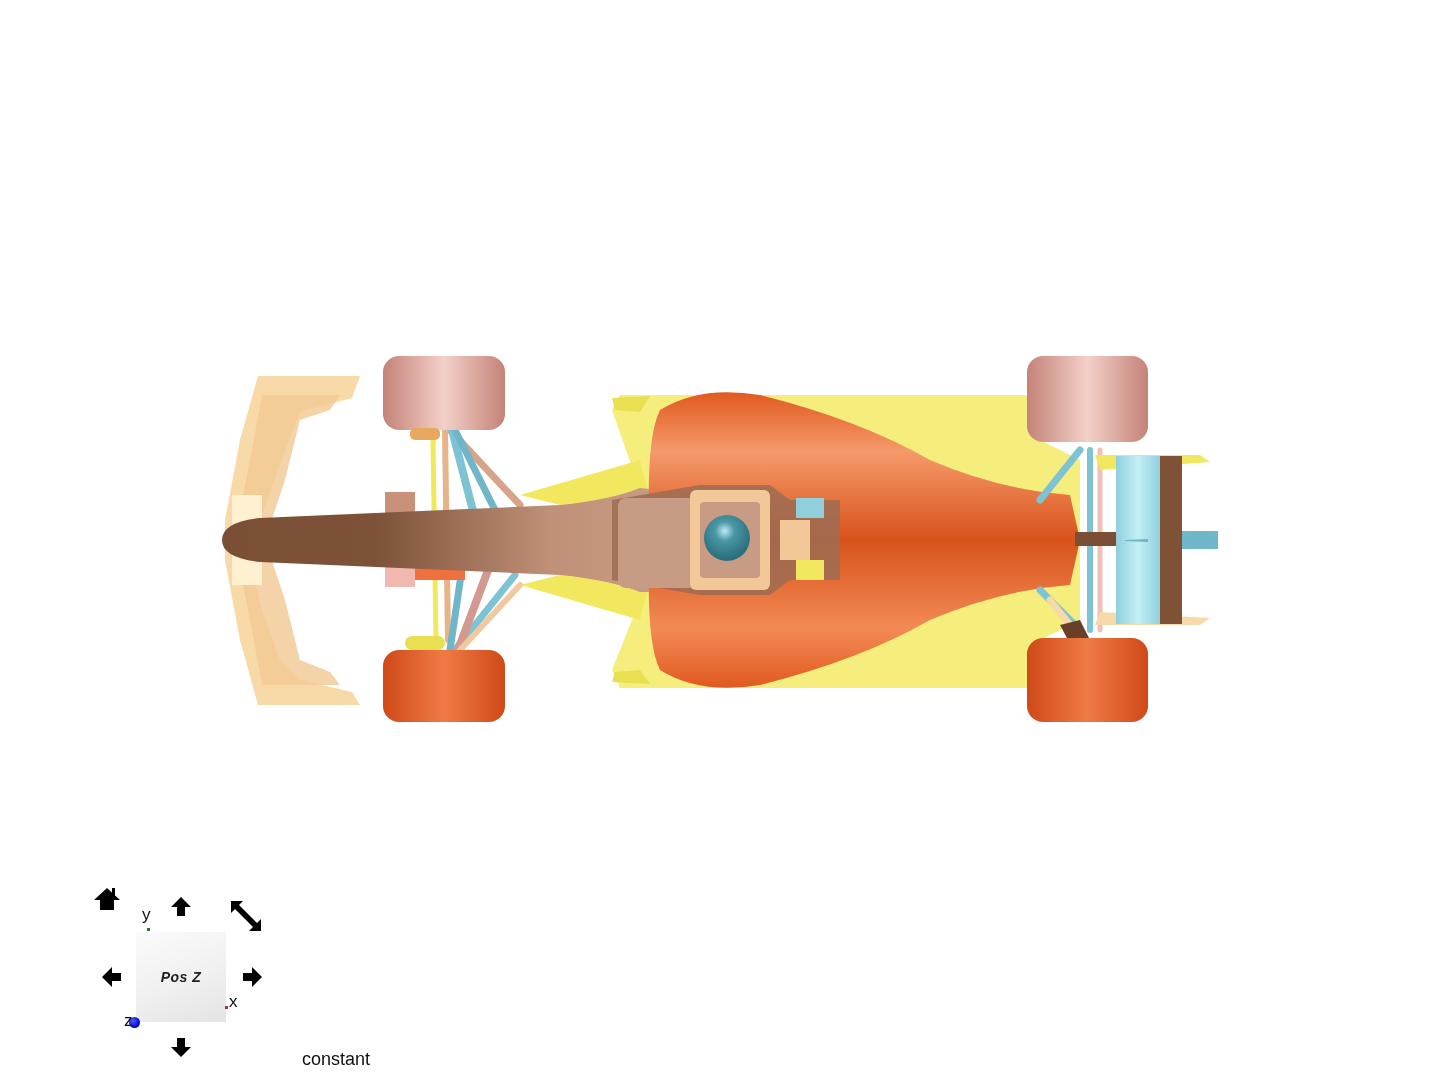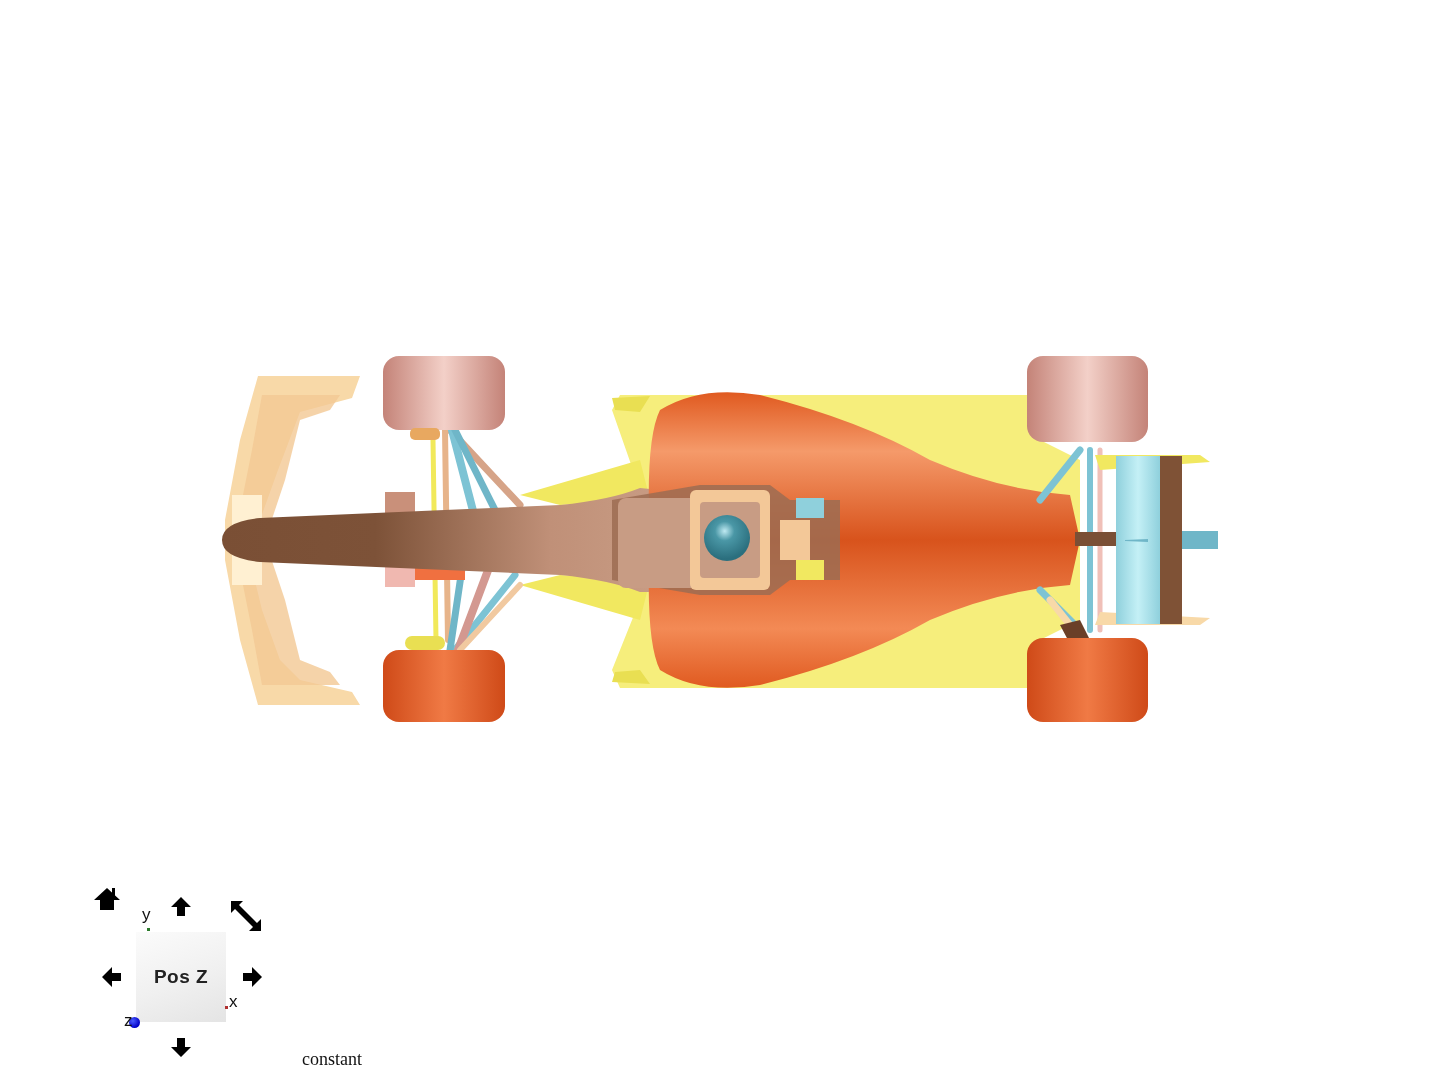--- a/index.html
+++ b/index.html
@@ -4,23 +4,23 @@
 <style>
   html, body { margin:0; padding:0; background:#ffffff; }
   body { width:1440px; height:1080px; position:relative; overflow:hidden; font-family:"Liberation Sans", sans-serif; }
   #viewport { position:absolute; left:0; top:0; width:1440px; height:1080px; }
   #model { position:absolute; left:0; top:0; }
   .nav-btn { position:absolute; width:30px; height:30px; cursor:pointer; display:flex; align-items:center; justify-content:center; }
   .nav-btn svg { display:block; }
   #navcube { position:absolute; left:136px; top:932px; width:90px; height:90px;
     background:linear-gradient(160deg,#fbfbfb 0%,#f0f0f0 55%,#e4e4e4 100%);
     display:flex; align-items:center; justify-content:center; cursor:pointer; }
-  #navcube span { font-size:19px; font-weight:bold; color:#222; letter-spacing:0.5px; }
+  #navcube span { font-size:14px; font-weight:bold; color:#222; letter-spacing:0.5px;font-style:italic; }
   .axis-label { position:absolute; font-size:17px; color:#111; }
-  #mode-label { position:absolute; left:302px; top:1049px; font-size:18px; color:#111;font-family:Liberation Serif, serif; }
+  #mode-label { position:absolute; left:302px; top:1049px; font-size:18px; color:#111; }
   #z-dot { position:absolute; left:129px; top:1017px; width:11px; height:11px; border-radius:50%; background:radial-gradient(circle at 35% 35%,#4a5cff,#0000c8 70%); }
   #x-dot { position:absolute; left:225px; top:1006px; width:3px; height:3px; background:#b03030; }
   #y-dot { position:absolute; left:147px; top:928px; width:3px; height:3px; background:#2b7a2b; }
 </style>
 </head>
 <body>
 
 <div id="viewport">
   <svg id="model" width="1440" height="1080" viewBox="0 0 1440 1080">
     <defs>

